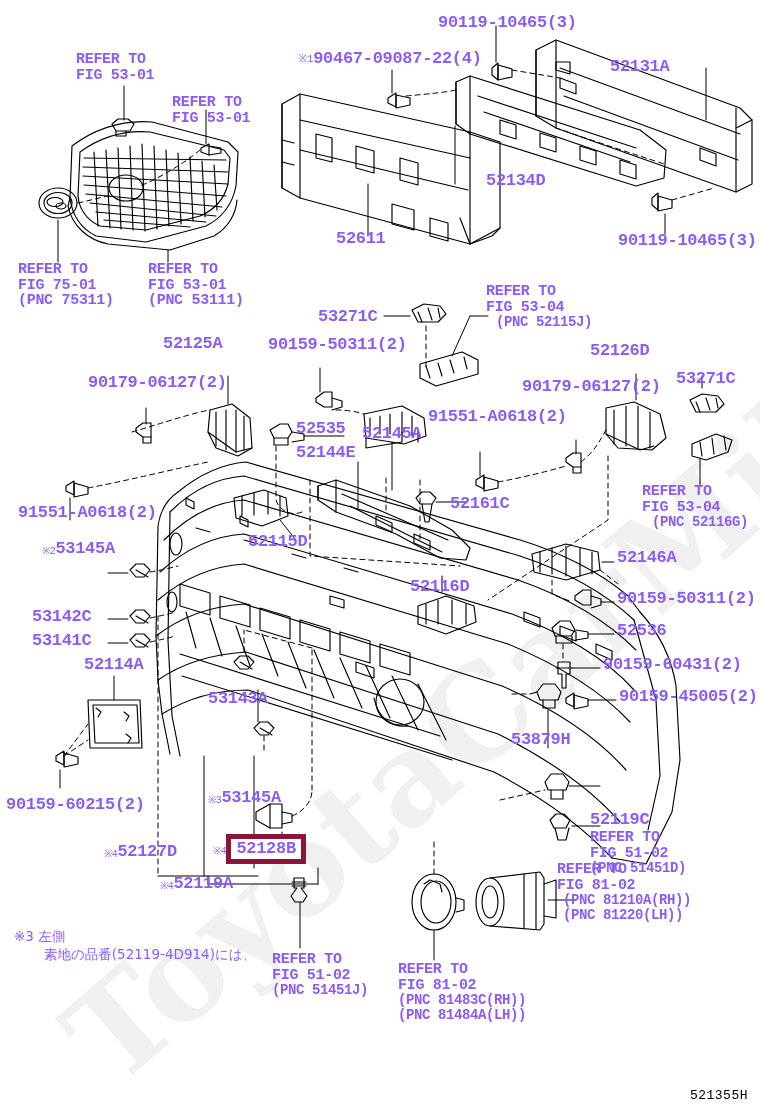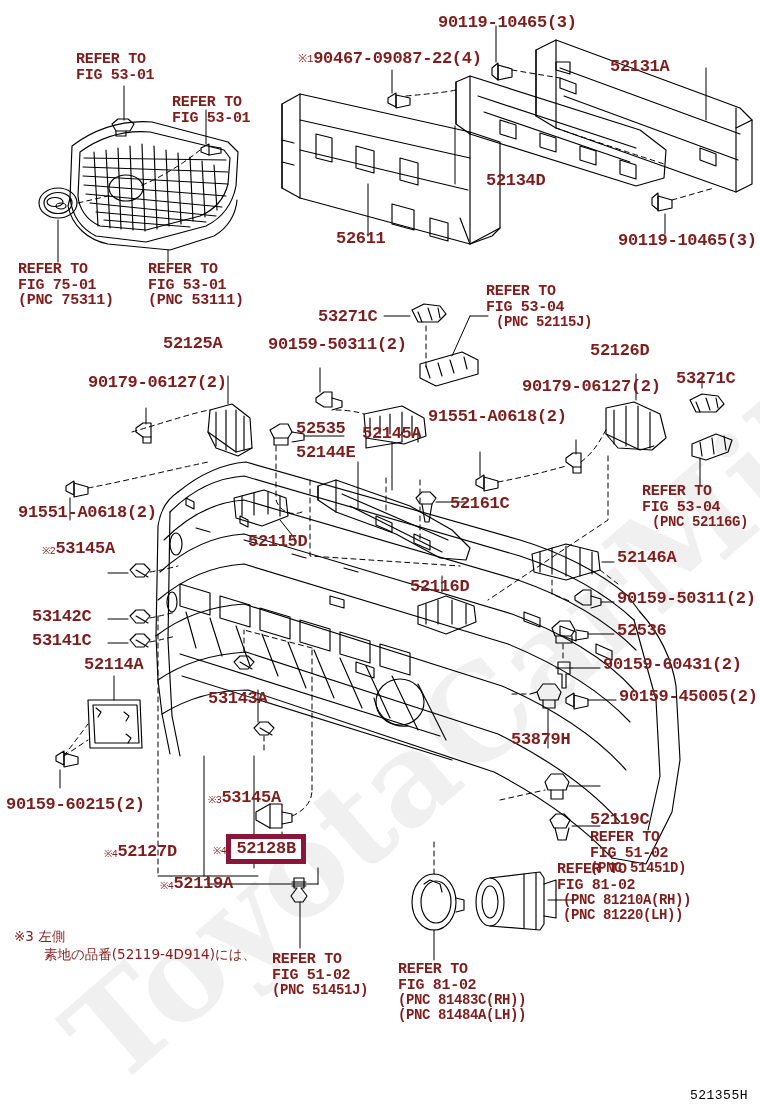--- a/index.html
+++ b/index.html
@@ -3,21 +3,21 @@
 <meta charset="utf-8">
 <style>
   html,body{margin:0;padding:0;background:#fff;}
   body{width:760px;height:1112px;position:relative;overflow:hidden;
        font-family:"Liberation Mono","DejaVu Sans Mono",monospace;color:#000;}
   #stage{position:absolute;inset:0;width:760px;height:1112px;}
   svg#art{position:absolute;left:0;top:0;width:760px;height:1112px;}
 
   .lbl{position:absolute;white-space:nowrap;line-height:1.04;
        font-family:"Liberation Mono","DejaVu Sans Mono",monospace;
-       font-weight:bold;letter-spacing:-0.3px;color:#7f1d1d;}
+       font-weight:bold;letter-spacing:-0.3px;color:#8b5cf6;}
   .pn{font-size:17px;}
   .ref{font-size:15px;font-weight:bold;}
   .pnc{font-size:14px;font-weight:bold;letter-spacing:-0.4px;}
   .note{font-size:13px;font-weight:normal;letter-spacing:0px;
         font-family:"DejaVu Sans","Liberation Sans",sans-serif;}
   .notejp{font-size:13.5px;font-weight:normal;letter-spacing:0px;
         font-family:"DejaVu Sans","Liberation Sans",sans-serif;}
   .mk{font-size:11px;font-weight:normal;vertical-align:1px;}
   .mk2{font-size:10px;font-weight:normal;vertical-align:-1px;letter-spacing:-0.5px;}
 

